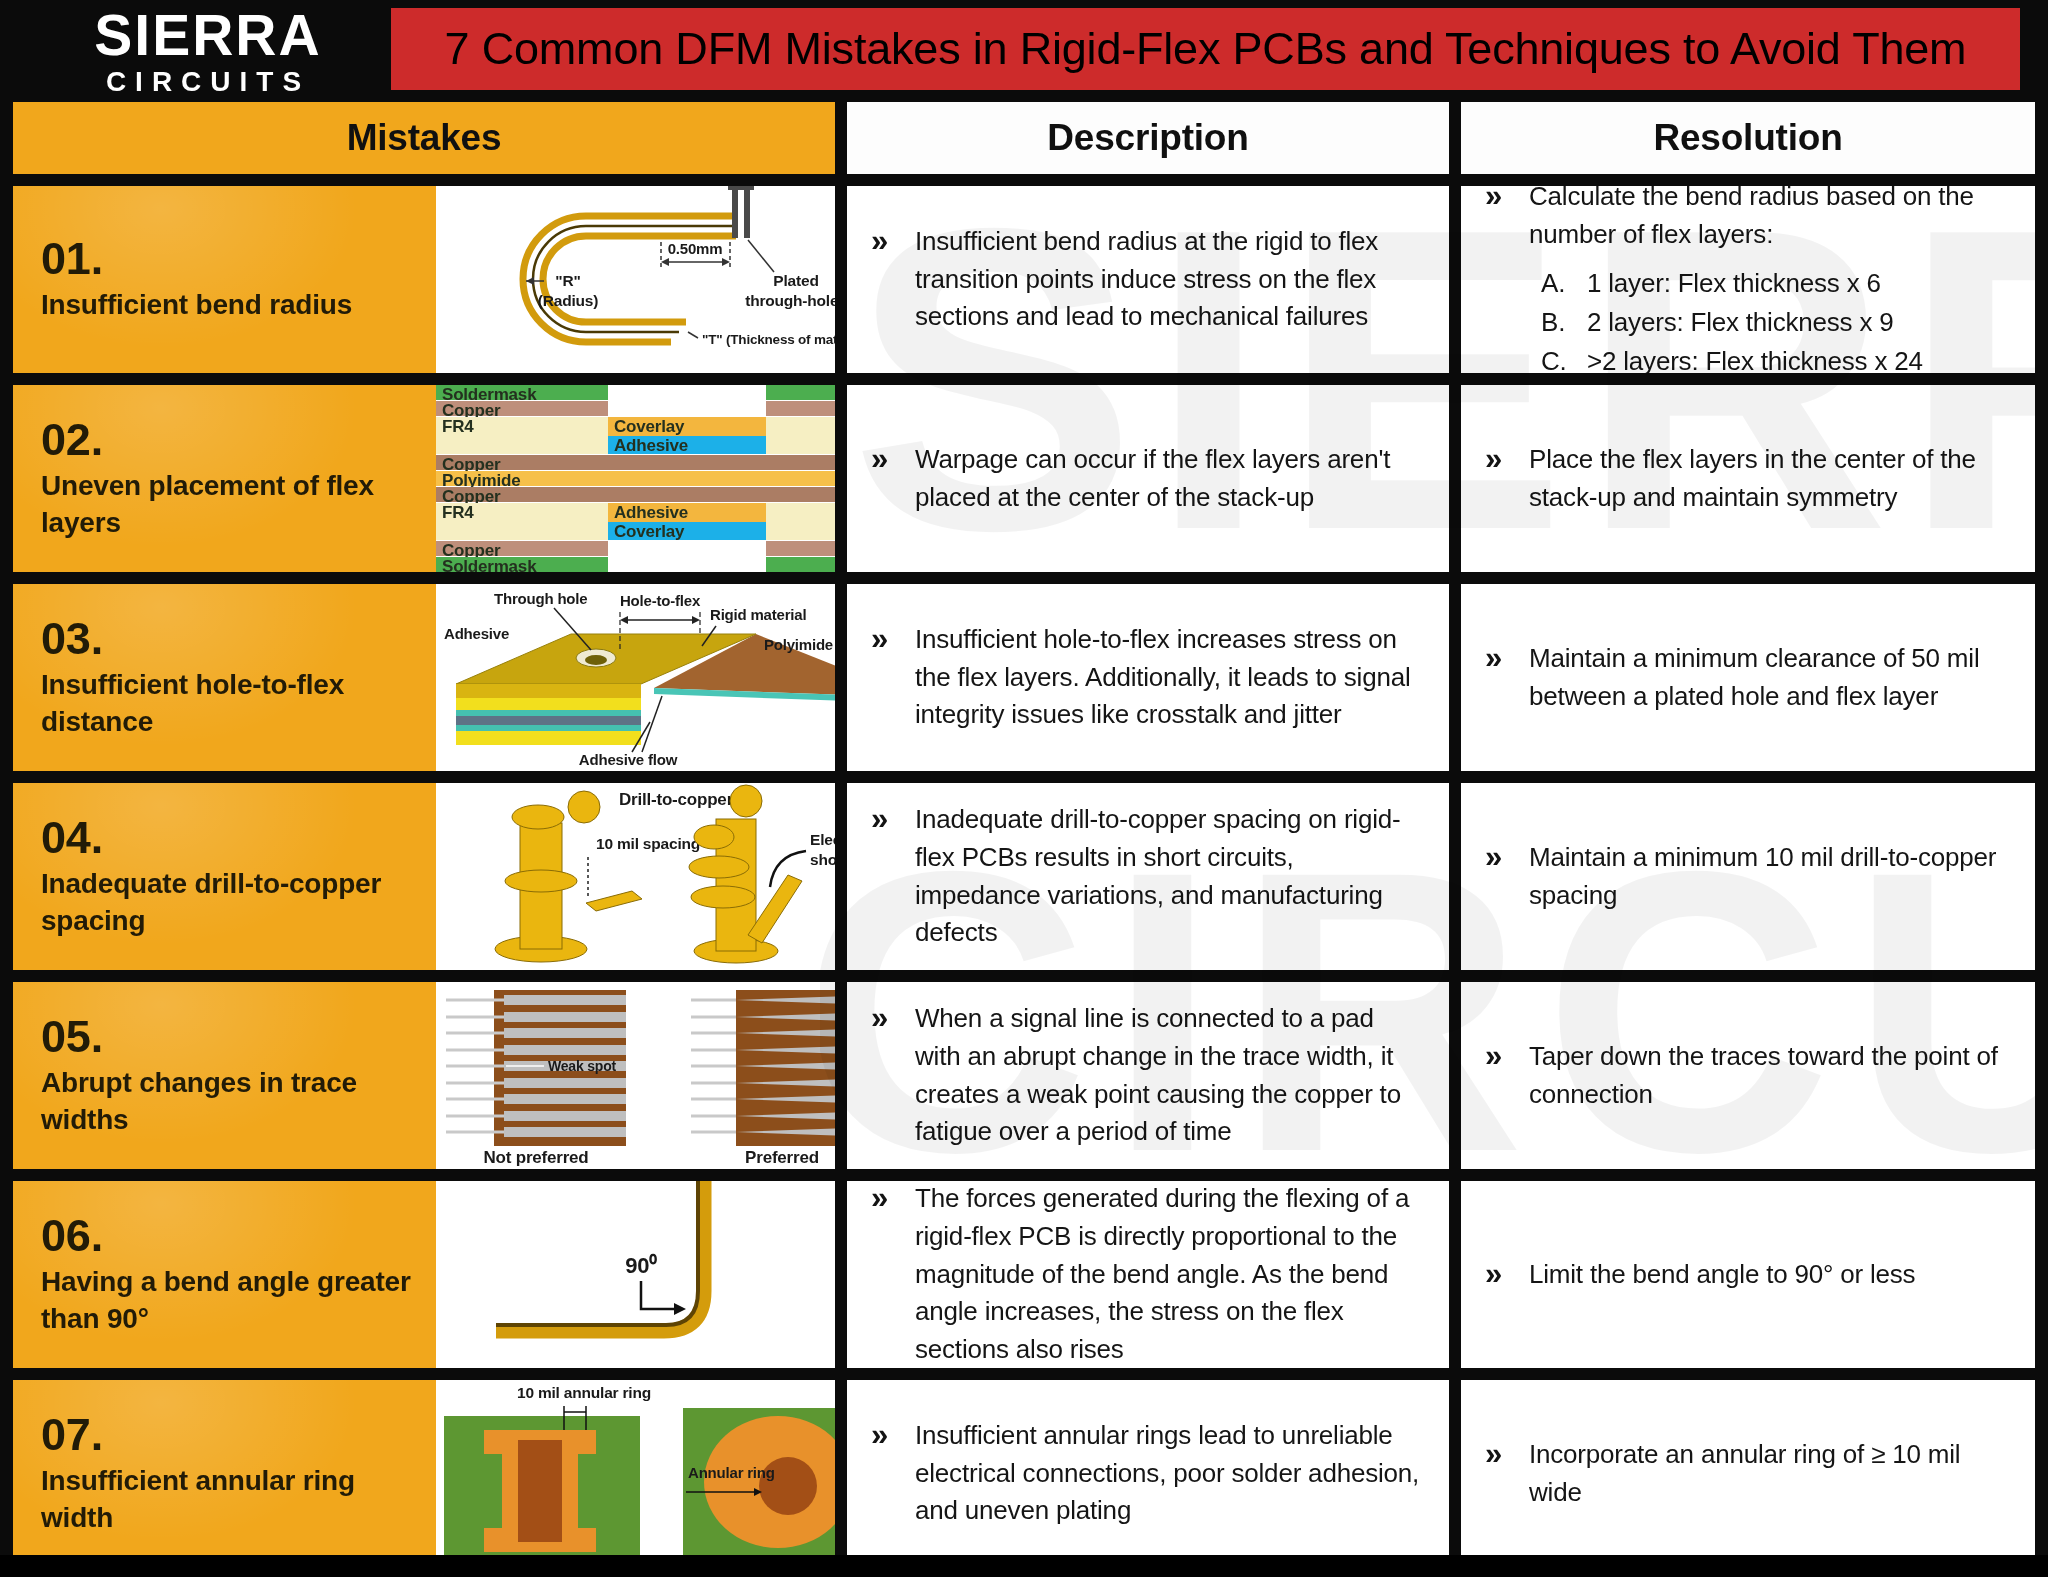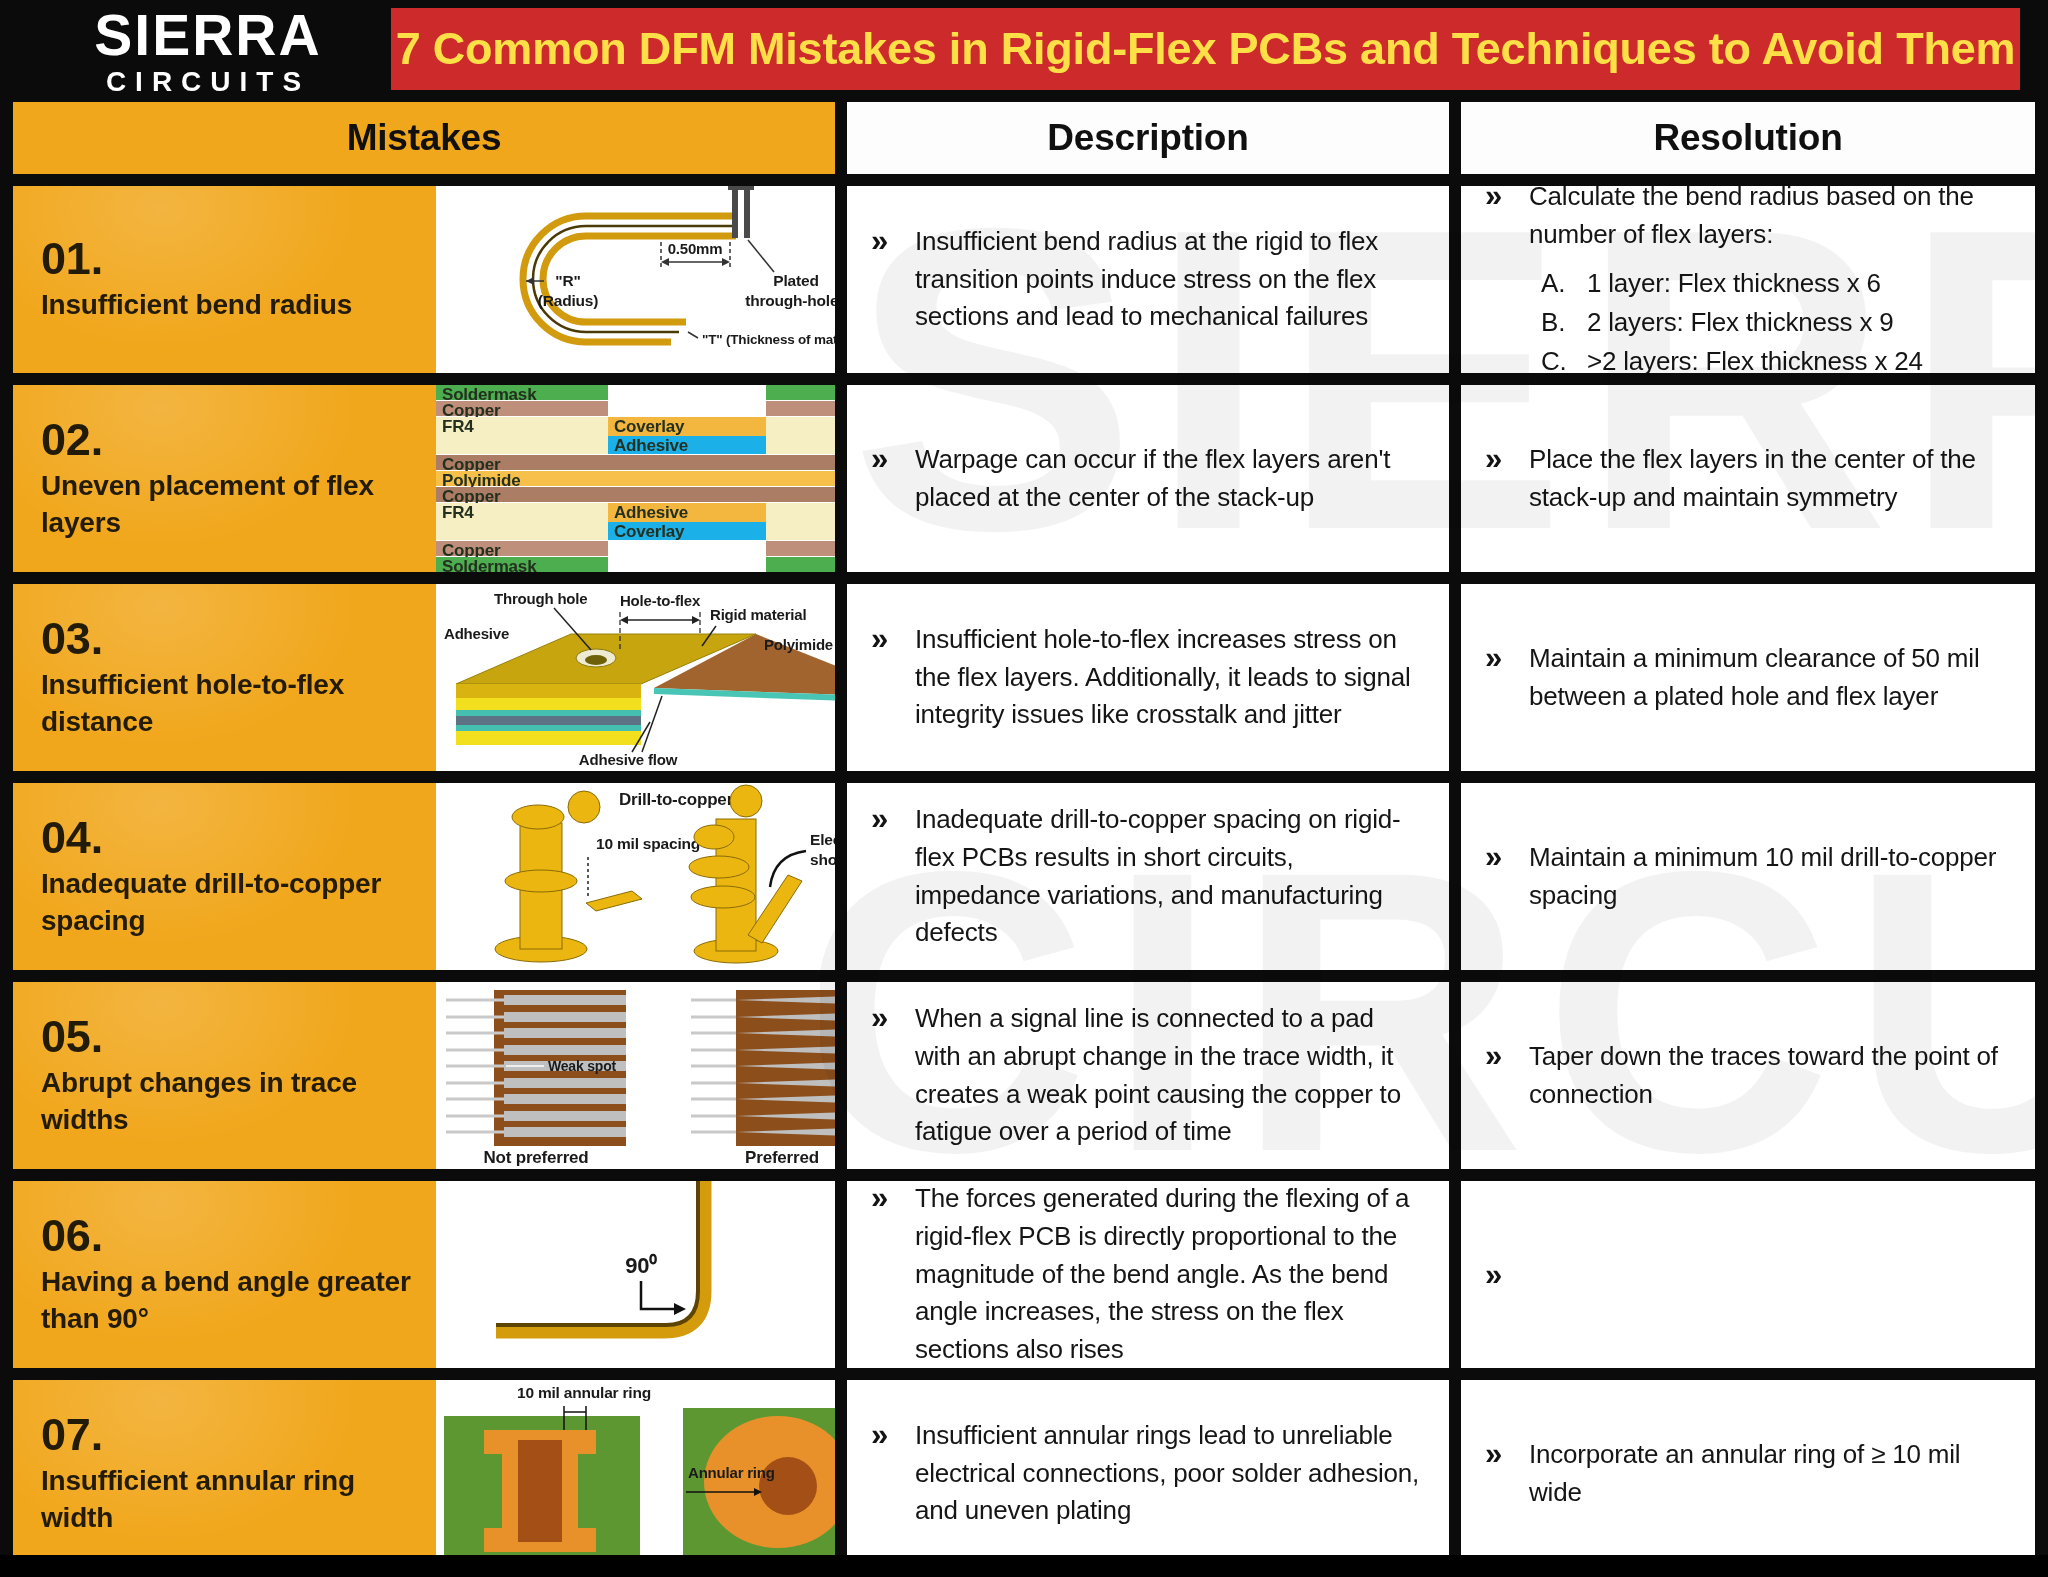--- a/index.html
+++ b/index.html
@@ -4,21 +4,21 @@
 <style>
   html,body{margin:0;padding:0;background:#000;}
   .page{position:relative;width:2048px;height:1555px;background:#0b0b0b;overflow:hidden;
         font-family:"Liberation Sans",sans-serif;letter-spacing:-0.2px;}
   
   .logo{position:absolute;left:58px;top:6px;width:300px;text-align:center;color:#fff;}
   .logo .l1{font-size:57px;font-weight:900;letter-spacing:2px;line-height:1.05;}
   .logo .l2{font-size:28px;font-weight:700;letter-spacing:9px;line-height:1.15;}
   .banner{position:absolute;left:391px;top:8px;width:1629px;height:82px;background:#cd2b2b;
           display:flex;align-items:center;justify-content:center;}
-  .banner span{color:#fde047;font-size:45px;font-weight:700;}
+  .banner span{color:#000000;font-size:45px;font-weight:400;}
   
   .table{position:absolute;left:13px;top:102px;width:2022px;display:grid;
          grid-template-columns:822px 602px 574px;grid-template-rows:72px repeat(7,187px);gap:12px;}
   .th{display:flex;align-items:center;justify-content:center;font-size:37px;font-weight:700;
       color:#101010;background:#fdfdfd;}
   .th.yellow{background:#f1a71c;text-align:right;}
   .mcell{background:#fff;display:flex;overflow:hidden;}
   .mlabel{flex:0 0 377px;background-color:#f1a71c;
           background-image:radial-gradient(ellipse 280px 200px at 35% 12%,rgba(255,255,255,.16),rgba(255,255,255,0) 70%);
           padding:0 18px 0 28px;display:flex;flex-direction:column;justify-content:center;color:#221b07;}
@@ -340,20 +340,21 @@
     </div>
     <div class="tcell">
       <div class="entry">
         <span class="bullet">»</span>
         <p class="body-text">The forces generated during the flexing of a rigid-flex PCB is directly proportional to the magnitude of the bend angle. As the bend angle increases, the stress on the flex sections also rises</p>
       </div>
     </div>
     <div class="tcell">
       <div class="entry">
         <span class="bullet">»</span>
+        <p class="body-text">Limit the bend angle to 90° or less</p>
       </div>
     </div>
 
     <div class="mcell">
       <div class="mlabel">
         <div class="mnum">07.</div>
         <div class="mtitle">Insufficient annular ring width</div>
       </div>
       <div class="illo">
         <svg width="445" height="187" viewBox="0 0 445 187">

